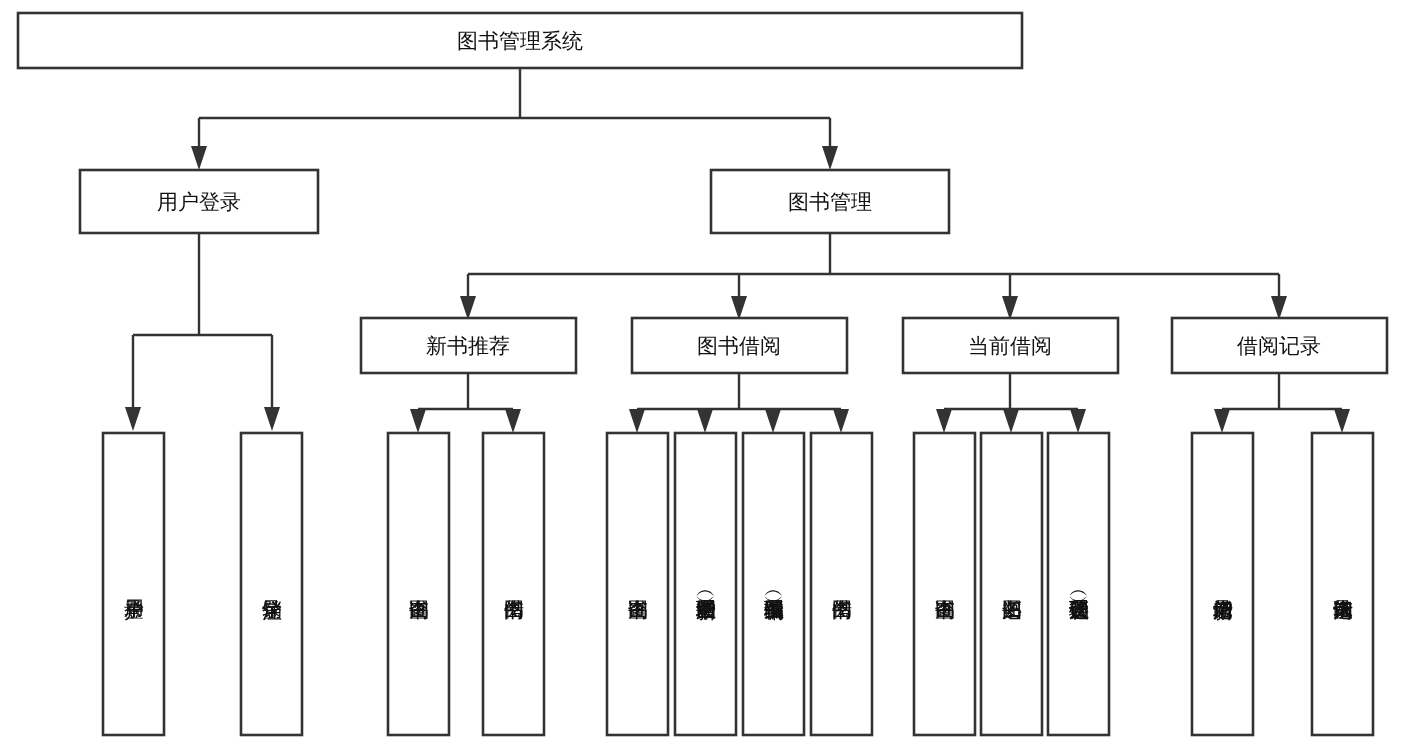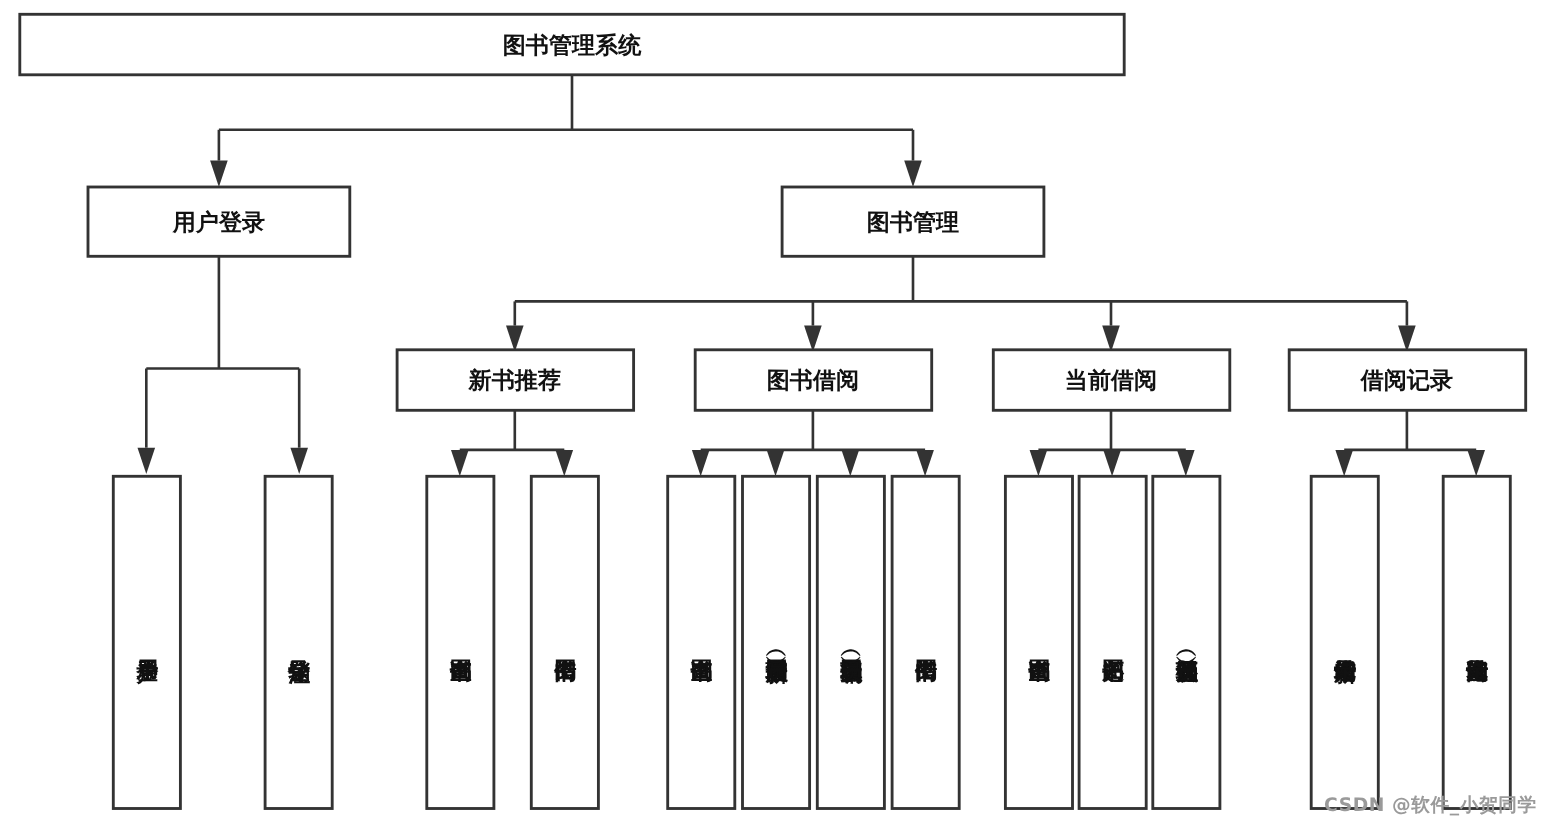--- a/index.html
+++ b/index.html
@@ -12,21 +12,20 @@
     width: 1405px;
     height: 747px;
     font-family: "DejaVu Sans", "Liberation Sans", sans-serif;
     overflow: hidden;
   }
   #diagram-root {
     position: relative;
     width: 1405px;
     height: 747px;
     background: #ffffff;
-    font-weight: bold;
   }
   svg#diagram-svg {
     position: absolute;
     top: 0;
     left: 0;
     width: 1405px;
     height: 747px;
     display: block;
   }
   .node-box {
@@ -224,14 +223,13 @@
       <rect class="node-box" x="1192" y="433" width="61" height="302"></rect>
       <text class="node-label vert" x="1222" y="584">新增借阅记录</text>
     </g>
     <g>
       <rect class="node-box" x="1312" y="433" width="61" height="302"></rect>
       <text class="node-label vert" x="1342" y="584">查询借阅记录</text>
     </g>
 
   </svg>
 
-  <div class="watermark-text">CSDN @软件_小贺同学</div>
 </div>
 
 </body></html>

